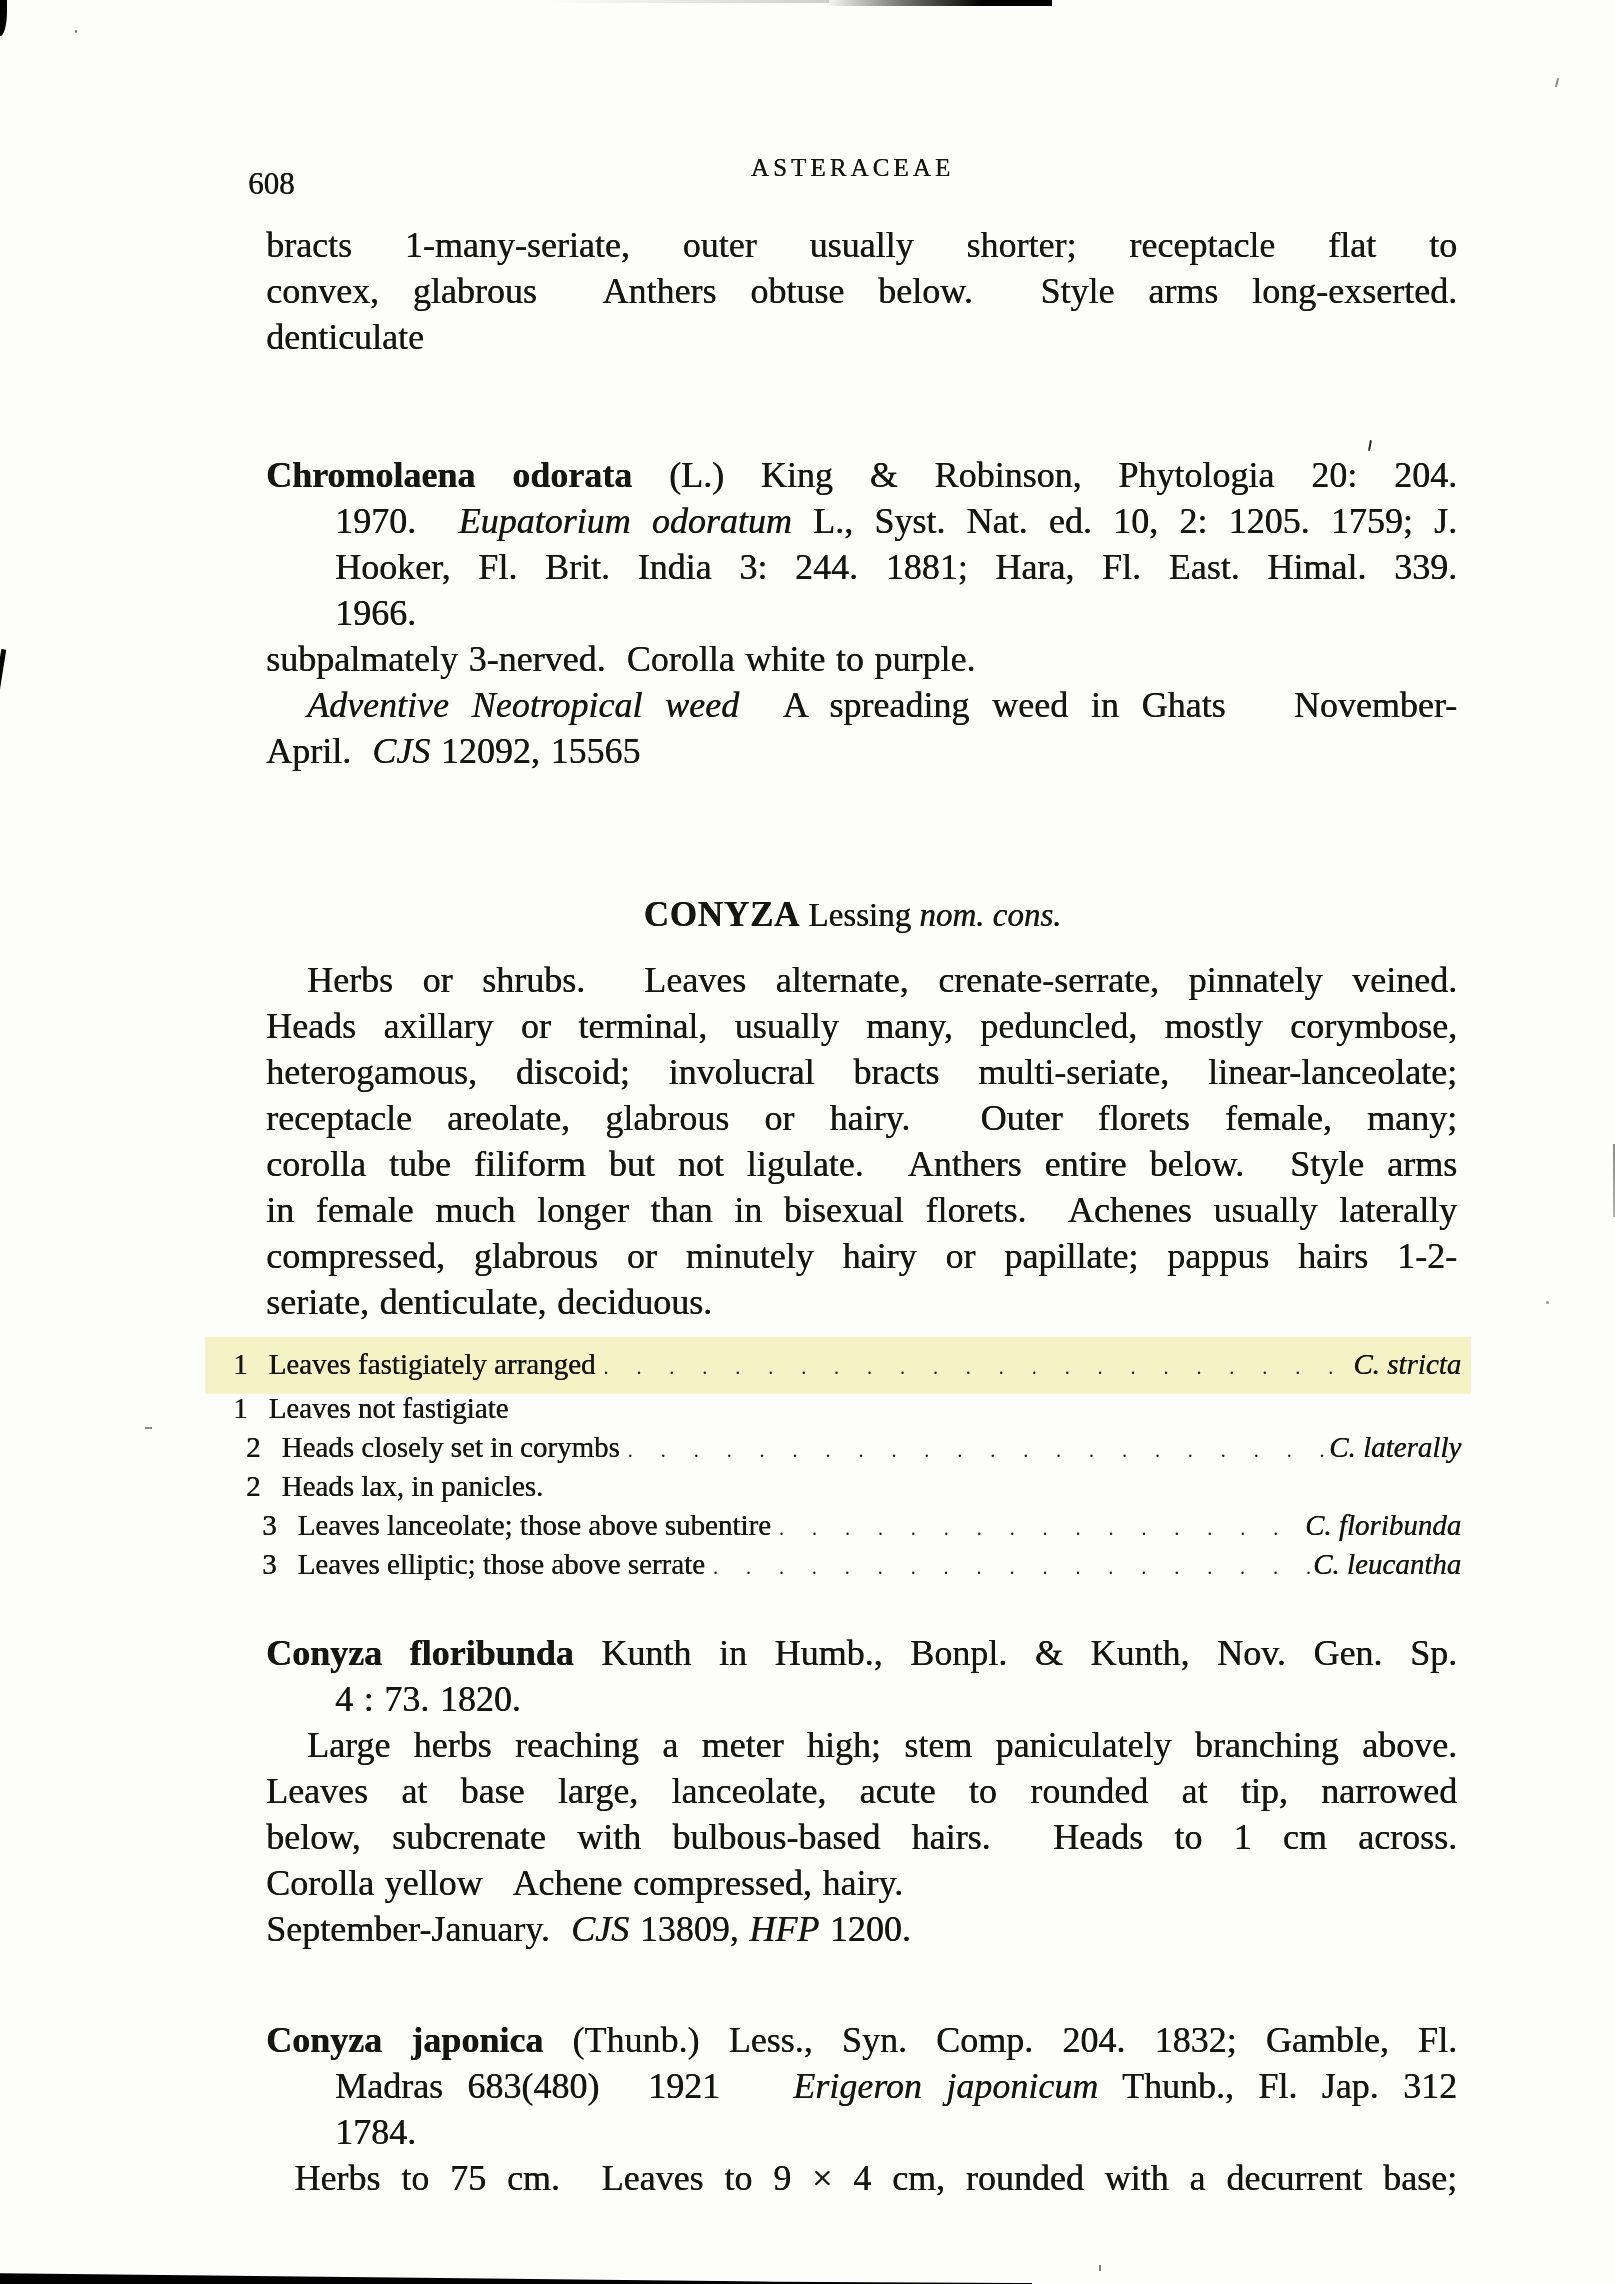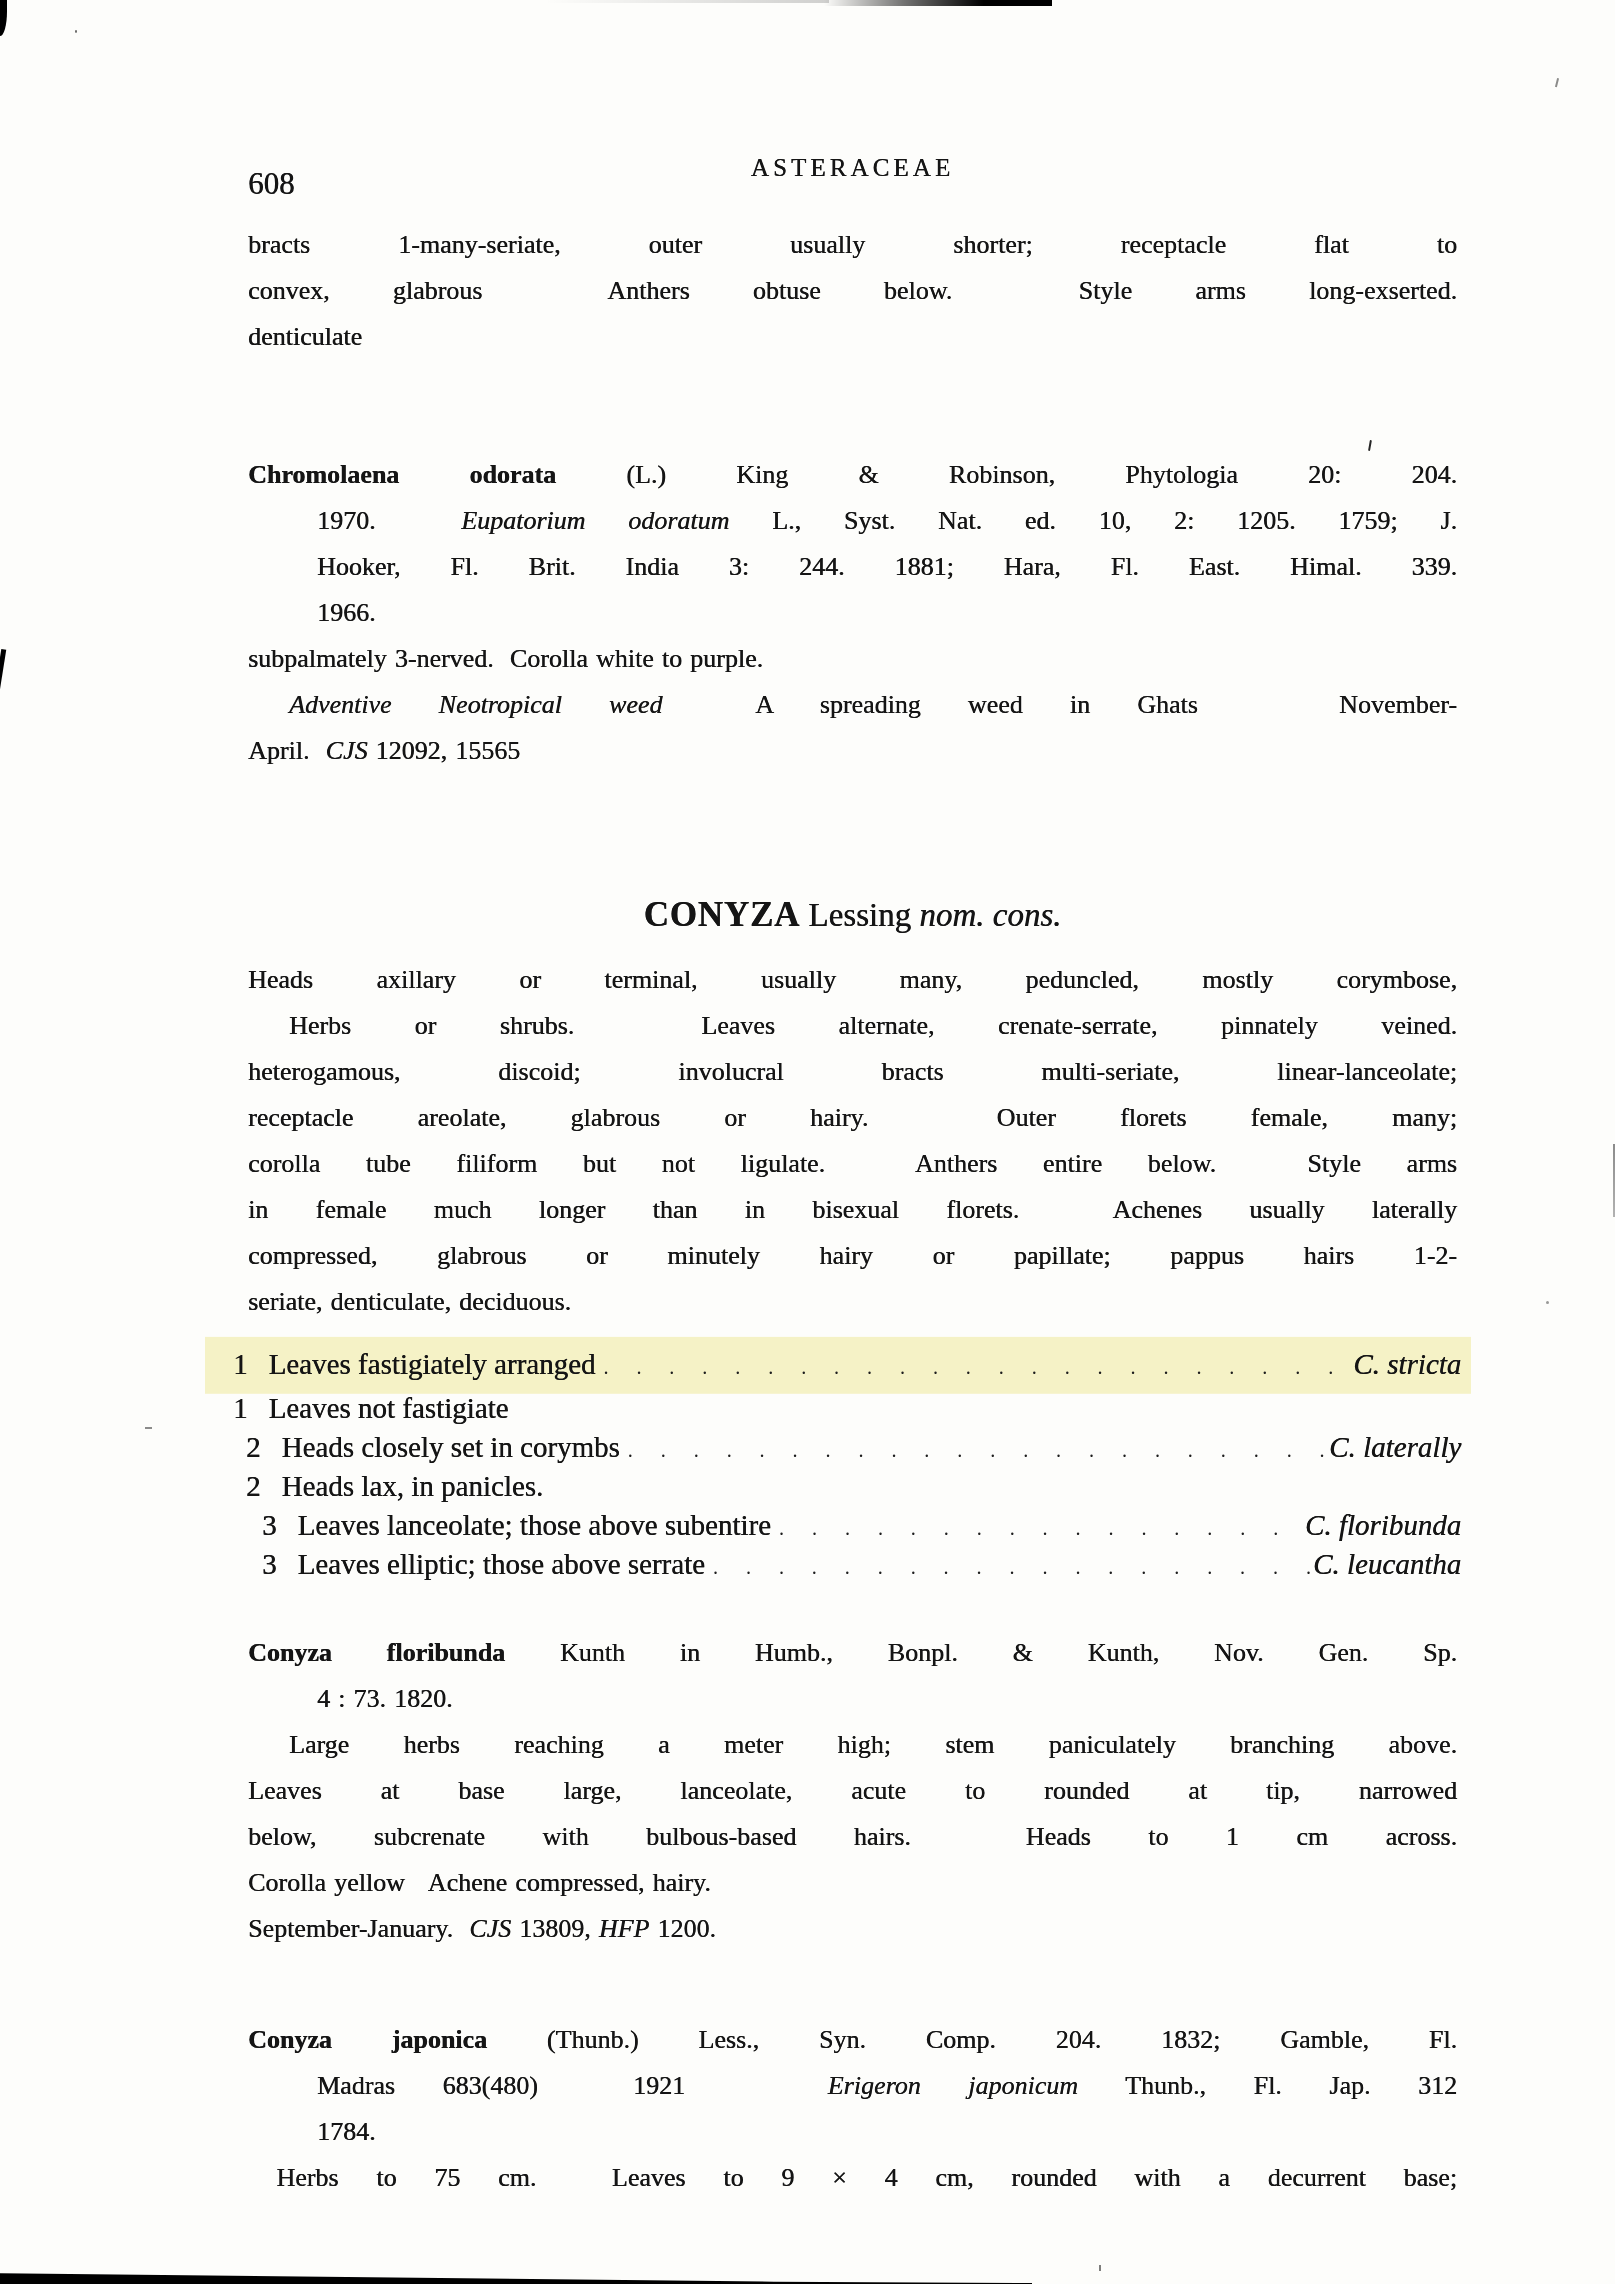--- a/index.html
+++ b/index.html
@@ -2,21 +2,21 @@
 <html style="font-size:13px"><head>
 <meta charset="utf-8">
 <style>
   html,body{margin:0;padding:0;background:#e8e8e8;}
   .page{
     position:relative;width:1616px;height:2284px;background:#fdfdfb;
     font-family:"Liberation Serif", serif;color:#151515;overflow:hidden;
     text-shadow:0.4px 0.2px 0 currentColor;
   }
   .col{position:absolute;left:248px;width:1209px;}
-  .ln{font-size:26px;line-height:46px;height:46px;word-spacing:1.6px;overflow:visible;}
+  .ln{font-size:36px;line-height:46px;height:46px;word-spacing:1.6px;overflow:visible;margin-left:18px;}
   .j{text-align:justify;text-align-last:justify;}
   .ind{text-indent:41px;}
   .ind35{text-indent:28.4px;}
   .hang{padding-left:69px;}
   .ln b{font-weight:bold;}
   .ln i{font-style:italic;}
   
   .hdr{height:46px;}
   .pgnum{position:absolute;left:0;top:16px;font-size:31px;line-height:46px;}
   .family{display:block;text-align:center;font-size:25px;line-height:46px;letter-spacing:4.1px;font-weight:normal;}
@@ -93,22 +93,22 @@
     <div class="ln">
       <span>April.&nbsp; </span><i>CJS</i><span> 12092, 15565</span>
     </div>
   </div>
 
   <div class="col genus-head" style="top:892px">
     <span class="bighead">CONYZA</span><span> Lessing </span><i>nom. cons.</i>
   </div>
 
   <div class="col" style="top:957px">
+    <div class="ln j ind">Herbs or shrubs.&nbsp; Leaves alternate, crenate-serrate, pinnately veined.</div>
     <div class="ln j">Heads axillary or terminal, usually many, peduncled, mostly corymbose,</div>
-    <div class="ln j ind">Herbs or shrubs.&nbsp; Leaves alternate, crenate-serrate, pinnately veined.</div>
     <div class="ln j">heterogamous, discoid; involucral bracts multi-seriate, linear-lanceolate;</div>
     <div class="ln j">receptacle areolate, glabrous or hairy.&nbsp; Outer florets female, many;</div>
     <div class="ln j">corolla tube filiform but not ligulate.&nbsp; Anthers entire below.&nbsp; Style arms</div>
     <div class="ln j">in female much longer than in bisexual florets.&nbsp; Achenes usually laterally</div>
     <div class="ln j">compressed, glabrous or minutely hairy or papillate; pappus hairs 1-2-</div>
     <div class="ln">seriate, denticulate, deciduous.</div>
   </div>
 
   <div class="keywrap" style="top:1345px">
       <div class="krow lvl1 hl">

